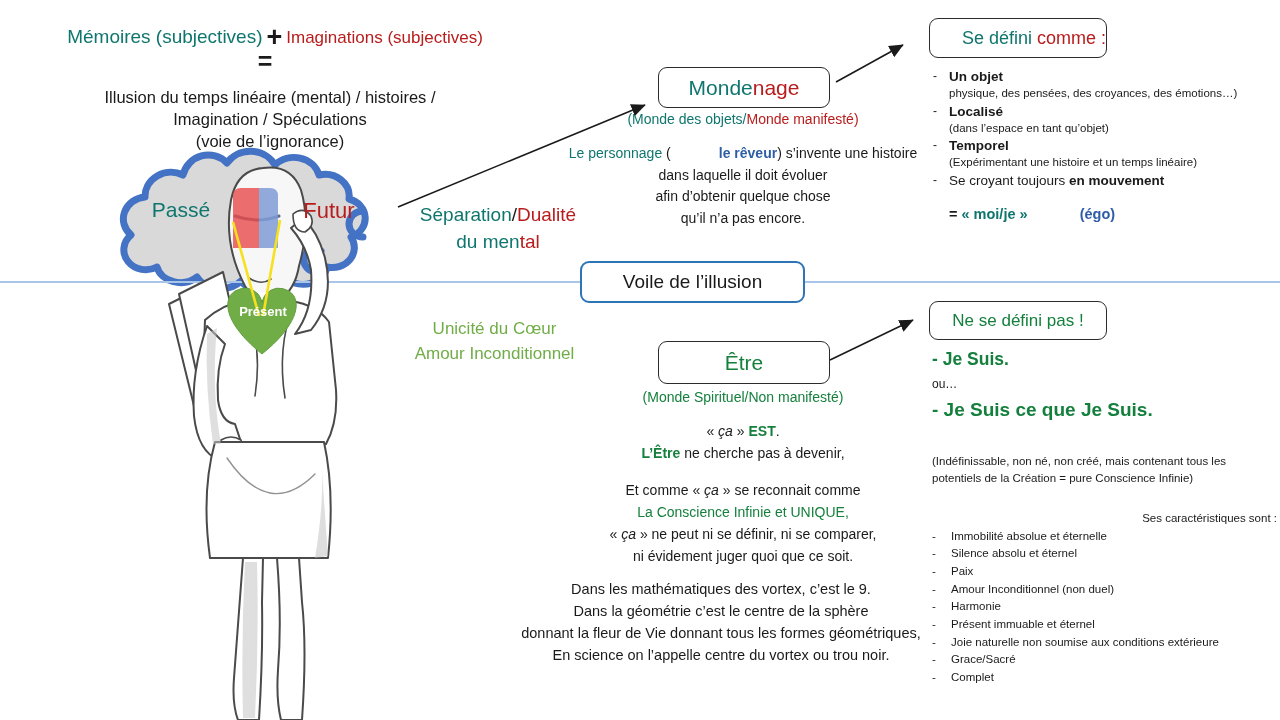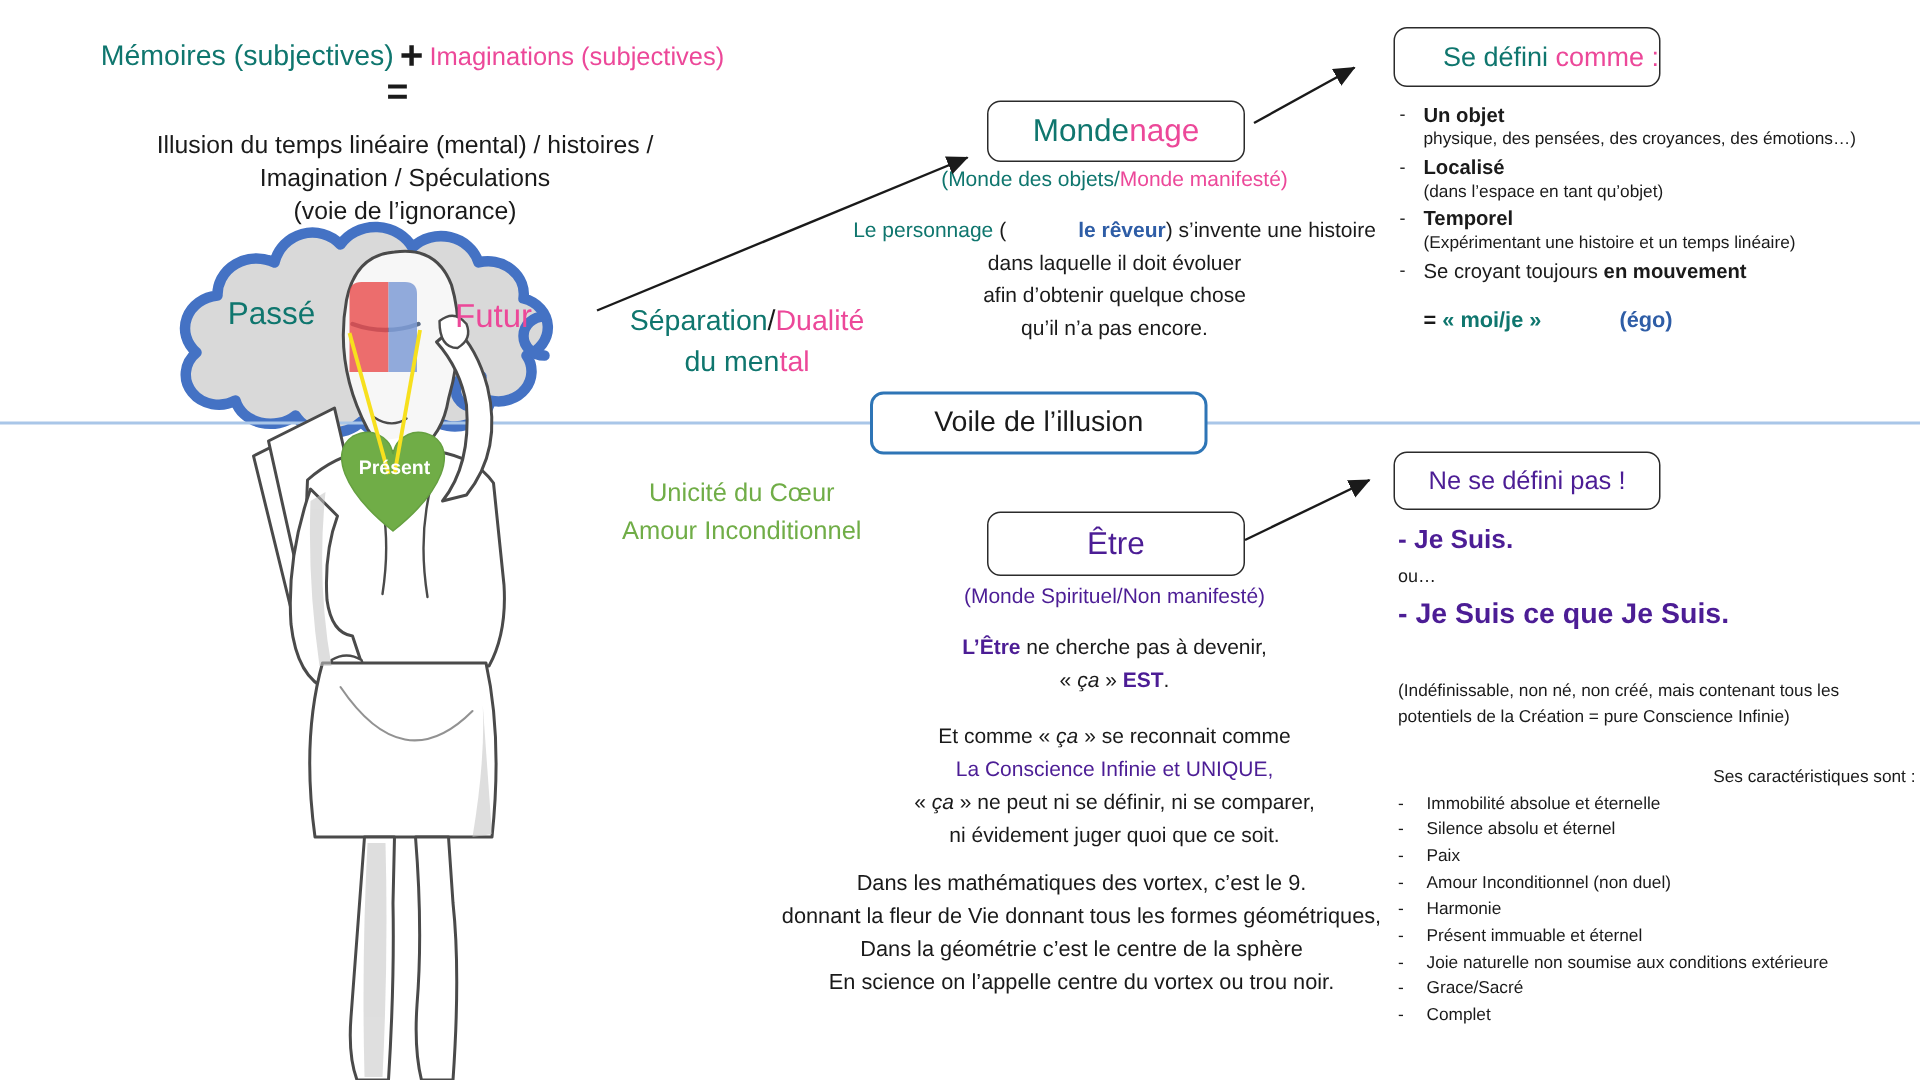--- a/index.html
+++ b/index.html
@@ -5,23 +5,23 @@
   html,body{margin:0;padding:0;}
   body{
     width:1280px;height:720px;position:relative;overflow:hidden;
     background:#ffffff;
     font-family:"Liberation Sans", sans-serif;
     color:#1a1a1a;
   }
   .abs{position:absolute;}
   .center{text-align:center;}
   .red{color:#0f766e;}
-  .blue{color:#ec4899;}
+  .blue{color:#b91c1c;}
   .dblue{color:#2e5da6;padding-left:48px;}
-  .green{color:#4c1d95;}
+  .green{color:#15803d;}
   .agreen{color:#70ad47;}
   .b{font-weight:bold;}
   .it{font-style:italic;}
 
   .box{
     position:absolute;background:#fff;border:1.7px solid #2b2b2b;border-radius:9px;
     display:flex;align-items:center;justify-content:center;z-index:5;
   }
   .box.blue-border{border-color:#2e75b6;border-width:2px;}
 
@@ -173,42 +173,42 @@
 <div id="box-voile" class="box blue-border">
   <span>Voile de l’illusion</span>
 </div>
 
 <div id="box-etre" class="box">
   <span class="green">Être</span>
 </div>
 <div id="etre-sub" class="abs center green">(Monde Spirituel/Non manifesté)</div>
 <div id="etre-para" class="abs center">
   <div>
+    <span>« </span><span class="it">ça</span><span> » </span><span class="green b">EST</span><span>.</span>
+  </div>
+  <div>
     <span class="green b">L’Être</span><span> ne cherche pas à devenir,</span>
-  </div>
-  <div>
-    <span>« </span><span class="it">ça</span><span> » </span><span class="green b">EST</span><span>.</span>
   </div>
 </div>
 
 <div id="reconnait" class="abs center">
   <div>
     <span>Et comme « </span><span class="it">ça</span><span> » se reconnait comme</span>
   </div>
   <div class="green">La Conscience Infinie et UNIQUE,</div>
   <div>
     <span>« </span><span class="it">ça</span><span> » ne peut ni se définir, ni se comparer,</span>
   </div>
   <div>ni évidement juger quoi que ce soit.</div>
 </div>
 
 <div id="vortex" class="abs center">
   <div>Dans les mathématiques des vortex, c’est le 9.</div>
+  <div>Dans la géométrie c’est le centre de la sphère</div>
   <div>donnant la fleur de Vie donnant tous les formes géométriques,</div>
-  <div>Dans la géométrie c’est le centre de la sphère</div>
   <div>En science on l’appelle centre du vortex ou trou noir.</div>
 </div>
 
 <div id="box-sedefini" class="box">
   <span><span class="red">Se défini</span><span class="blue"> comme :</span></span>
 </div>
 
 <div id="sd-list" class="abs">
   <div class="sd-row">
     <span class="sd-dash">-</span>

